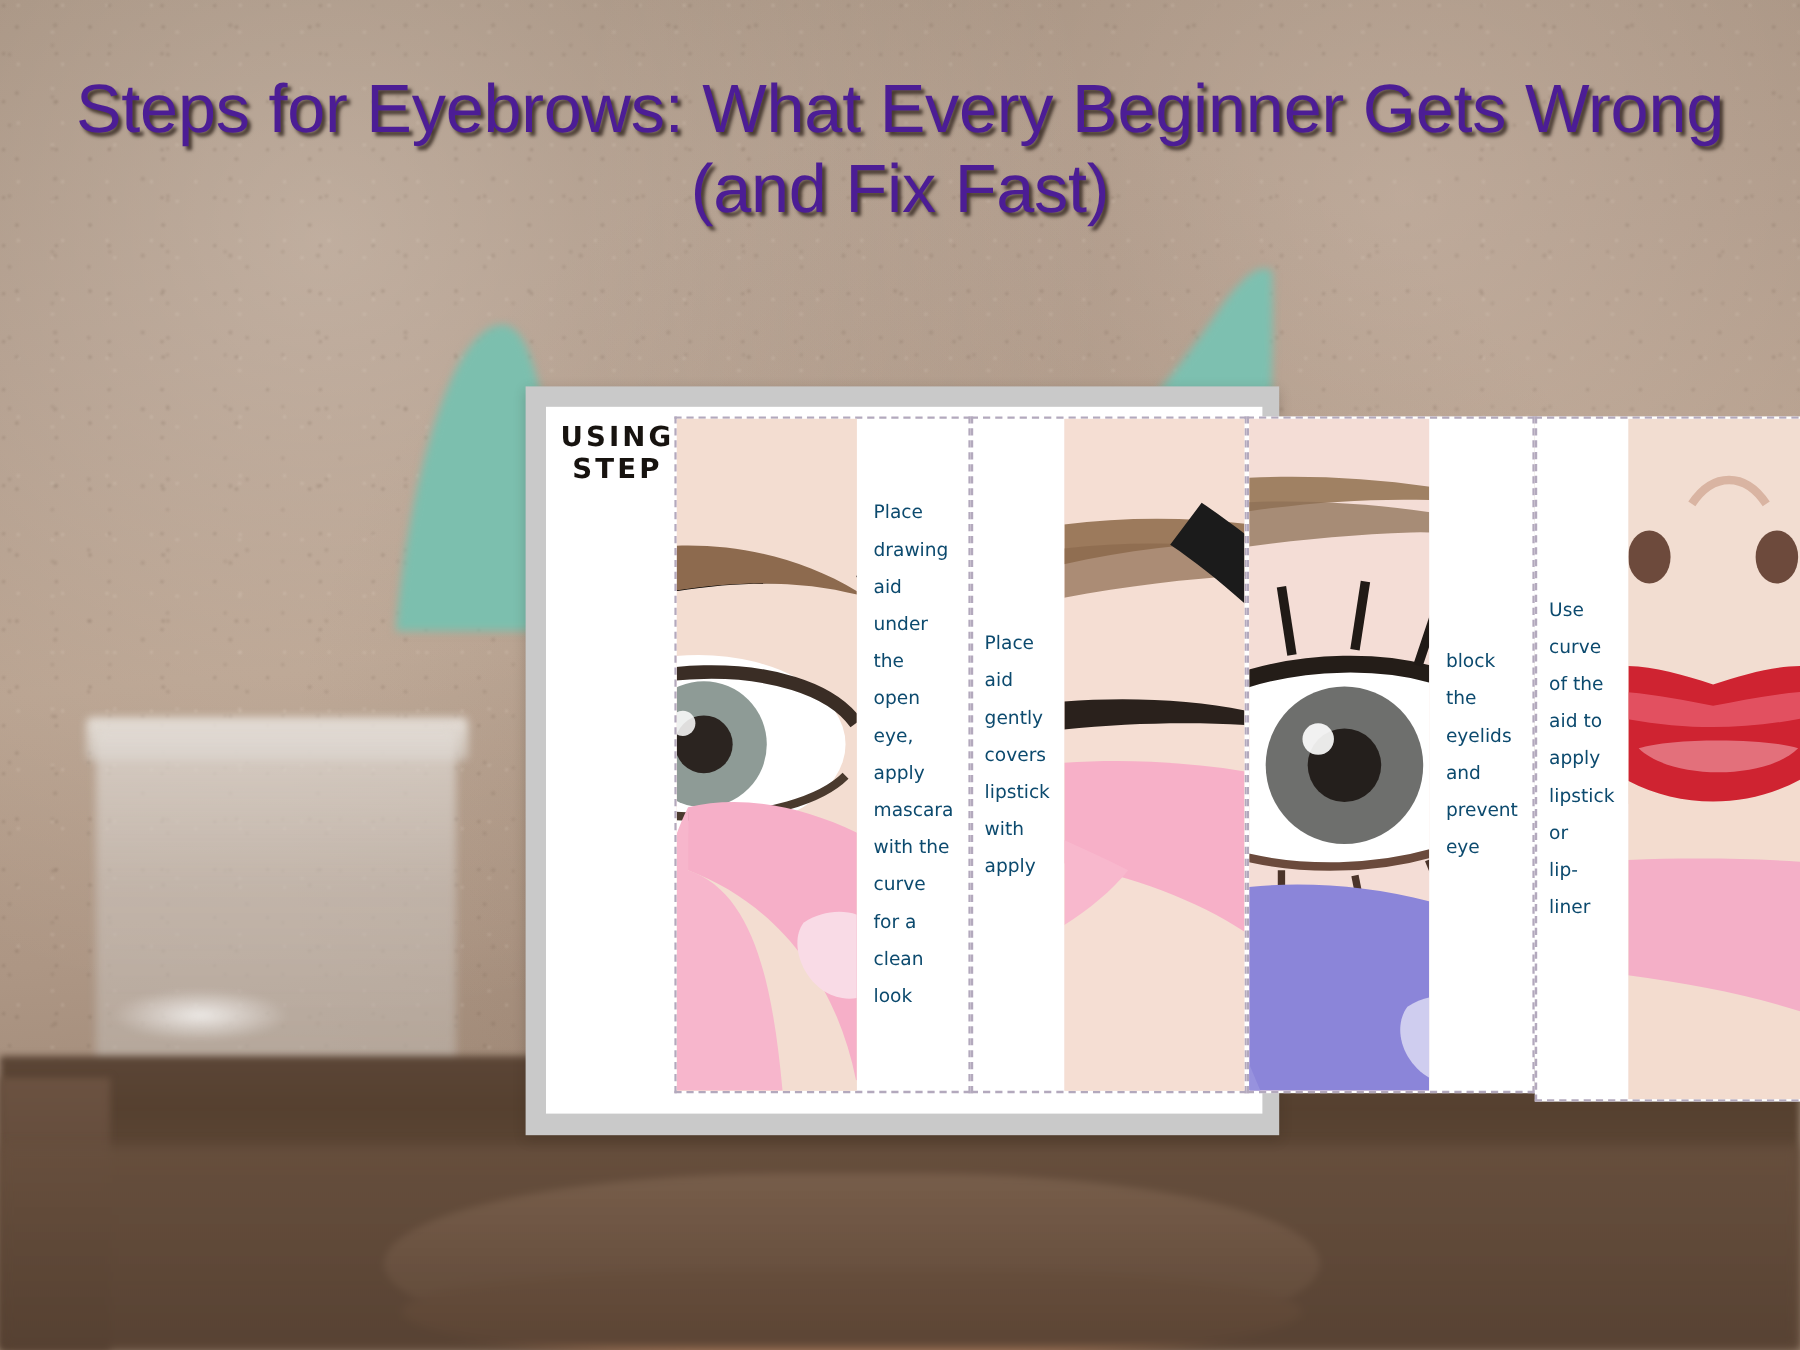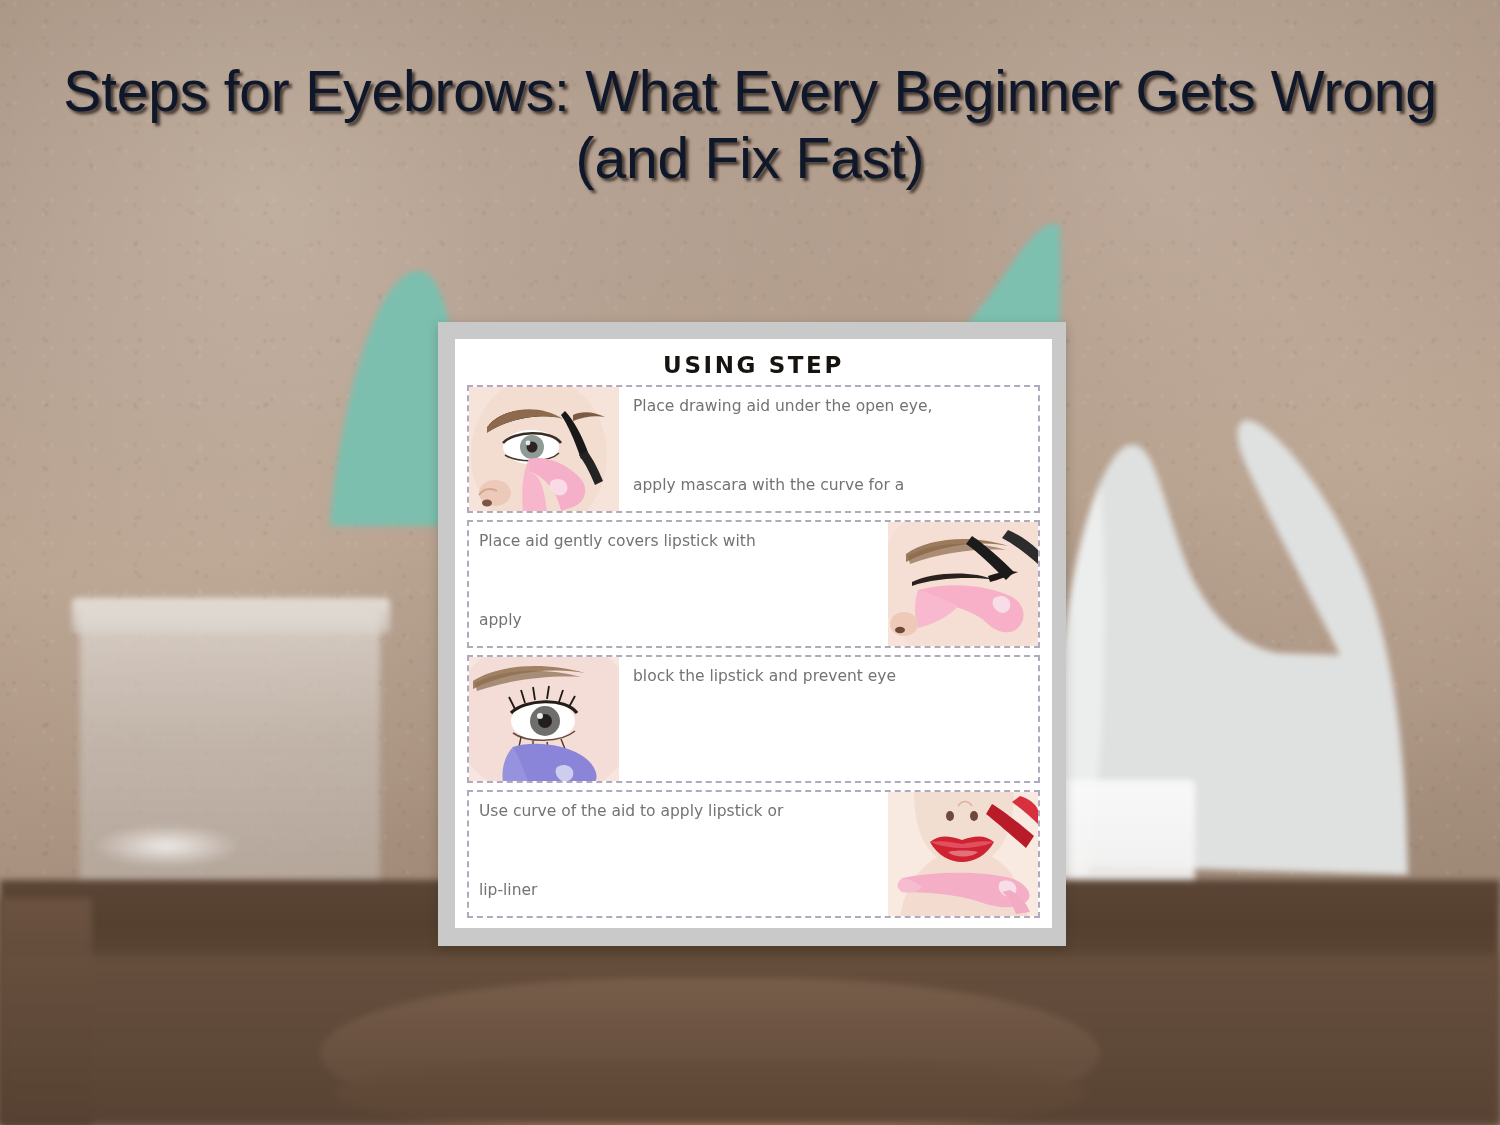--- a/index.html
+++ b/index.html
@@ -149,21 +149,21 @@
     border-radius: 50% / 70%;
     filter: blur(3.6px);
   }
 
   
   #title {
     position: absolute;
     left: 0; top: 58px;
     width: 1500px;
     text-align: center;
-    color: #0f172a;
+    color: #4c1d95;
     font-size: 57px;
     line-height: 67px;
     font-weight: 400;
     letter-spacing: -0.2px;
     text-shadow: 3px 3px 3px rgba(30,20,14,.72);
     padding: 0 60px;
   }
 
   
   #card {
@@ -172,21 +172,21 @@
     width: 628px; height: 624px;
     background: #c9c9c9;
     padding: 17px 14px 18px 17px;
     box-shadow: 0 3px 10px rgba(40,30,22,.22);
   }
   #card-inner {
     width: 100%; height: 100%;
     background: #ffffff;
     padding: 8px 12px 10px 12px;
     display: flex;
-    flex-direction: column;
+    flex-direction: row;
   }
 
   #using-step {
     text-align: center;
     font-weight: 700;
     font-size: 23px;
     letter-spacing: 2.6px;
     color: #17130f;
     padding: 5px 0 7px 0;
     font-family: "DejaVu Sans", sans-serif;
@@ -209,27 +209,26 @@
     overflow: hidden;
     position: relative;
     background: #f4e6df;
   }
   .step-photo svg { display: block; width: 100%; height: 100%; }
 
   .step-text {
     flex: 1;
     display: flex;
     flex-direction: column;
-    justify-content: flex-start;
+    justify-content: center;
     padding: 4px 12px 4px 14px;
     font-family: "DejaVu Sans", sans-serif;
     font-size: 15.5px;
     line-height: 31px;
-    color: #737373;
-    gap: 48px;
+    color: #0c4a6e;
   }
   .step-row.text-left .step-text { padding-left: 10px; }
 
   
   .nosel { user-select: none; }
 </style>
 </head>
 <body>
 
 <div id="scene">
@@ -363,21 +362,21 @@
                 <path d="M78,87 L80,97"></path>
               <path d="M92,84 L96,94"></path>
             </g>
             <path d="M44,92 C62,86 92,88 112,100 C126,108 132,124 124,128
                      L54,128 C44,120 38,102 44,92 Z" fill="#8b85d9"></path>
             <path d="M44,92 C36,100 32,114 34,128 L60,128 C54,114 50,102 44,92 Z" fill="#9792de"></path>
             <path d="M88,112 C94,108 102,110 104,116 C106,123 99,128 93,126 C87,123 85,116 88,112 Z" fill="#cfcdef"></path>
           </svg>
         </div>
         <div class="step-text">
-          <div>block the lipstick and prevent eye</div>
+          <div>block the eyelids and prevent eye</div>
         </div>
       </div>
 
       <div class="step-row text-left">
         <div class="step-text">
           <div>Use curve of the aid to apply lipstick or</div>
           <div>lip-liner</div>
         </div>
         <div class="step-photo">
           <svg viewBox="0 0 150 128" preserveAspectRatio="xMidYMid slice">

